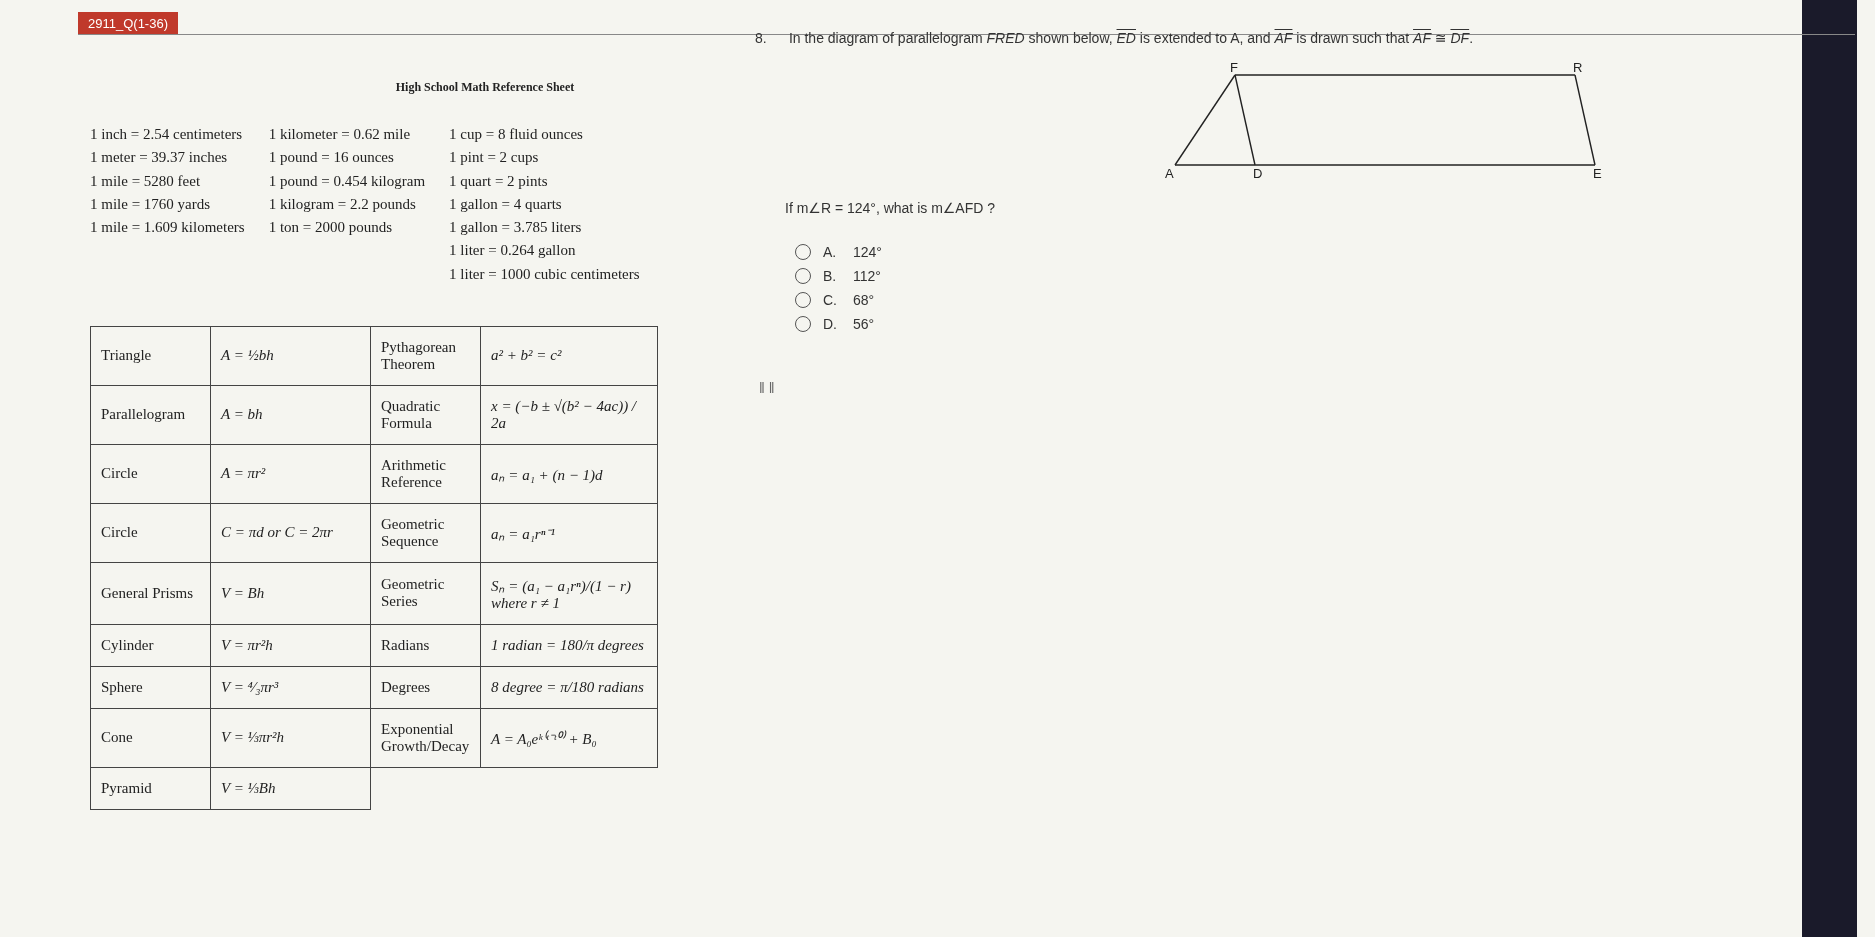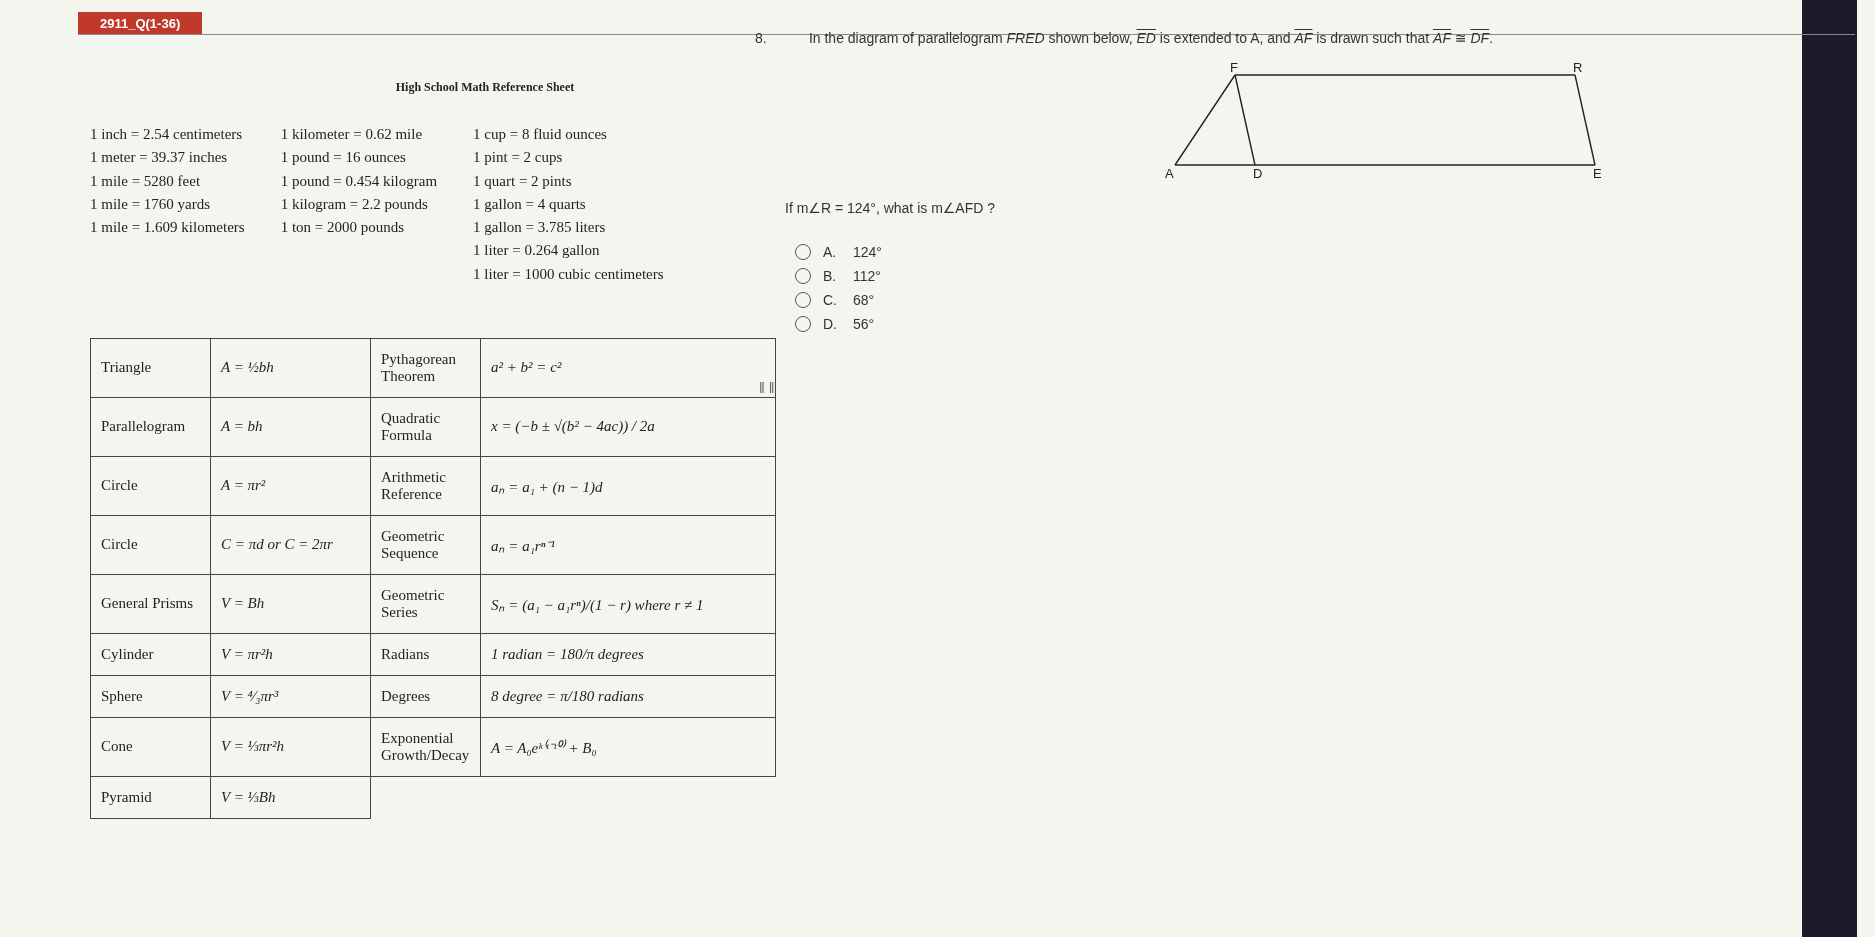--- a/index.html
+++ b/index.html
@@ -10,74 +10,73 @@
     width: 1875px;
     height: 937px;
     position: relative;
     overflow: hidden;
   }
   .badge {
     position: absolute;
     top: 12px; left: 78px;
     background: #c0392b;
     color: #fff;
-    padding: 4px 22px;
+    padding: 4px 10px;
     font-size: 13px;
     font-family: sans-serif;
-    font-weight: bold;
   }
   .badge-line {
     position: absolute;
     top: 34px; left: 78px; right: 20px;
     border-top: 1px solid #888;
   }
   .left-col {
     position: absolute;
     left: 90px; top: 80px;
     width: 670px;
   }
   .ref-title {
     font-weight: bold;
     font-size: 12px;
     text-align: center;
     margin-bottom: 28px;
     margin-left: 120px;
   }
   .conversions {
     display: flex;
-    gap: 36px;
+    gap: 24px;
     font-size: 15px;
-    margin-bottom: 52px;
+    margin-bottom: 40px;
   }
   .conversions .col { flex: 0 0 auto; }
   .conversions .col div { white-space: nowrap; line-height: 1.55; }
   table.formulas {
     border-collapse: collapse;
-    width: 686px;
+    width: 568px;
   }
   table.formulas td {
     border: 1px solid #444;
     padding: 12px 10px;
     vertical-align: middle;
     font-size: 15px;
   }
   table.formulas td:nth-child(1) { width: 120px; }
   table.formulas td:nth-child(2) { width: 160px; font-style: italic; }
   table.formulas td:nth-child(3) { width: 110px; }
   table.formulas td:nth-child(4) { font-style: italic; }
   .right-col {
     position: absolute;
     left: 755px; top: 30px;
     width: 1050px;
     font-family: Arial, sans-serif;
     font-size: 14px;
     color: #333;
   }
   .qnum { display: inline-block; width: 30px; vertical-align: top; }
-  .qtext { display: inline; font-style: normal; margin-left: 20px; }
+  .qtext { display: inline; font-style: normal; }
   .qtext .ital { font-style: italic; }
   .qtext .ov { text-decoration: overline; font-style: italic; }
   .diagram {
     margin: 14px 0 20px 380px;
     width: 480px; height: 120px;
     position: relative;
   }
   .prompt { margin-left: 30px; margin-top: 12px; margin-bottom: 28px; }
   .choices { margin-left: 40px; }
   .choice {

